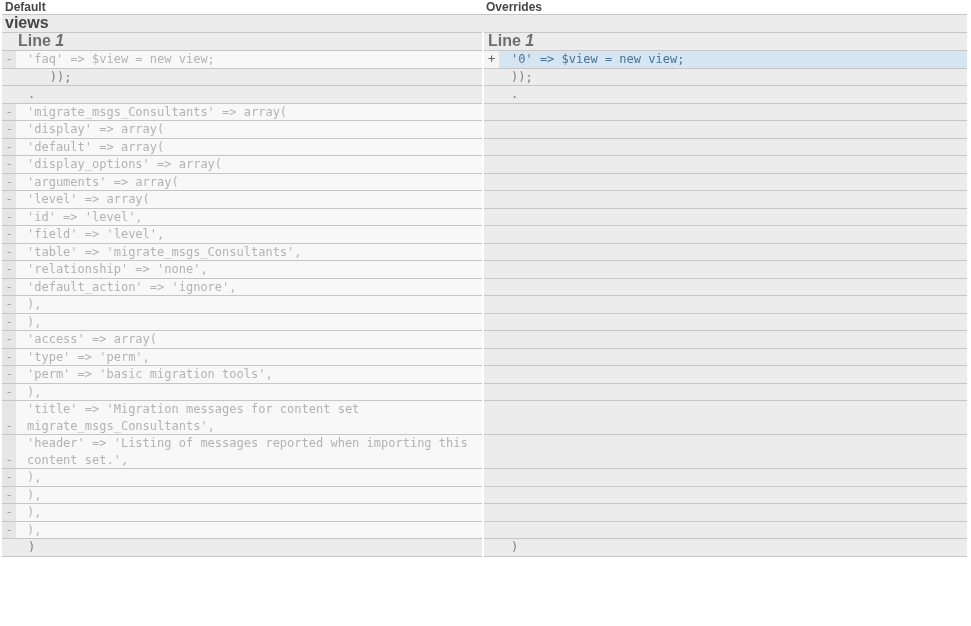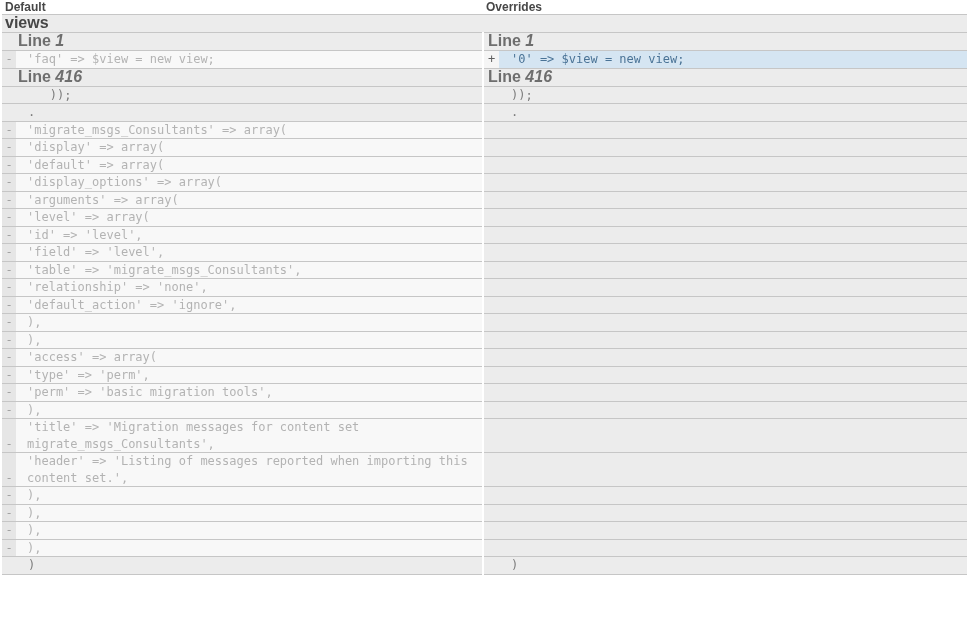--- a/index.html
+++ b/index.html
@@ -118,24 +118,20 @@
         <th class="lineno" colspan="2">Line <em>1</em></th>
         <th class="lineno right gap" colspan="2">Line <em>1</em></th>
       </tr>
       <tr>
         <td class="mark del">-</td>
         <td class="code del">'faq' =&gt; $view = new view;</td>
         <td class="mark gap add">+</td>
         <td class="code add">'0' =&gt; $view = new view;</td>
       </tr>
       <tr>
-        <th class="lineno" colspan="2">Line <em>416</em></th>
-        <th class="lineno right gap" colspan="2">Line <em>416</em></th>
-      </tr>
-      <tr>
         <td class="mark"></td>
         <td class="code">   ));</td>
         <td class="mark gap"></td>
         <td class="code">));</td>
       </tr>
       <tr>
         <td class="mark"></td>
         <td class="code">.</td>
         <td class="mark gap"></td>
         <td class="code">.</td>

